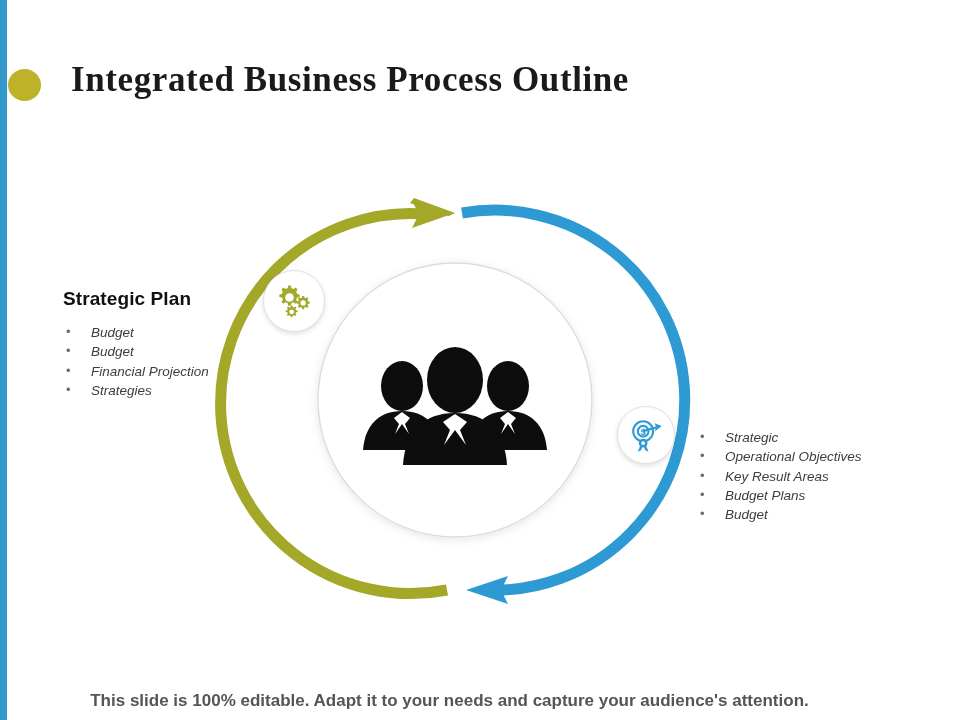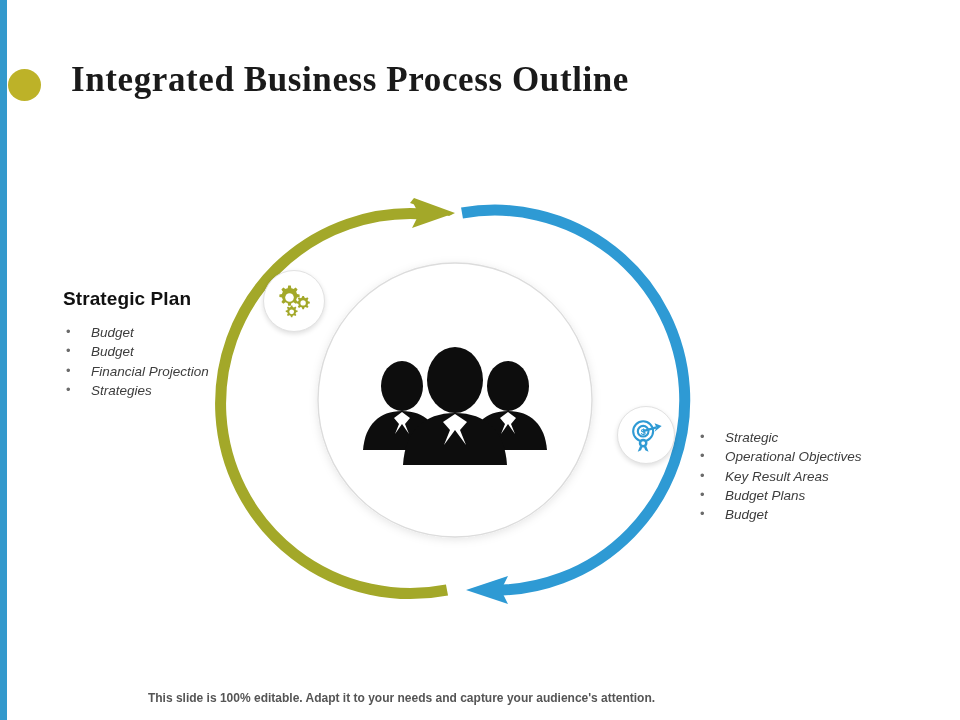--- a/index.html
+++ b/index.html
@@ -135,24 +135,25 @@
     font-style: normal;
   }
 
   
   #slide-caption {
     position: absolute;
     left: 0;
     top: 691px;
     width: 803px;
     text-align: center;
-    font-size: 12px;
+    font-size: 17px;
     font-weight: bold;
     color: #555555;
     font-family: "Liberation Sans", sans-serif;
+    padding-left: 48px;
   }
 </style>
 </head>
 <body>
 
 <div id="left-accent-bar"></div>
 
 <div id="title-row">
   <div id="title-bullet-dot"></div>
   <div id="page-title">Integrated Business Process Outline</div>

